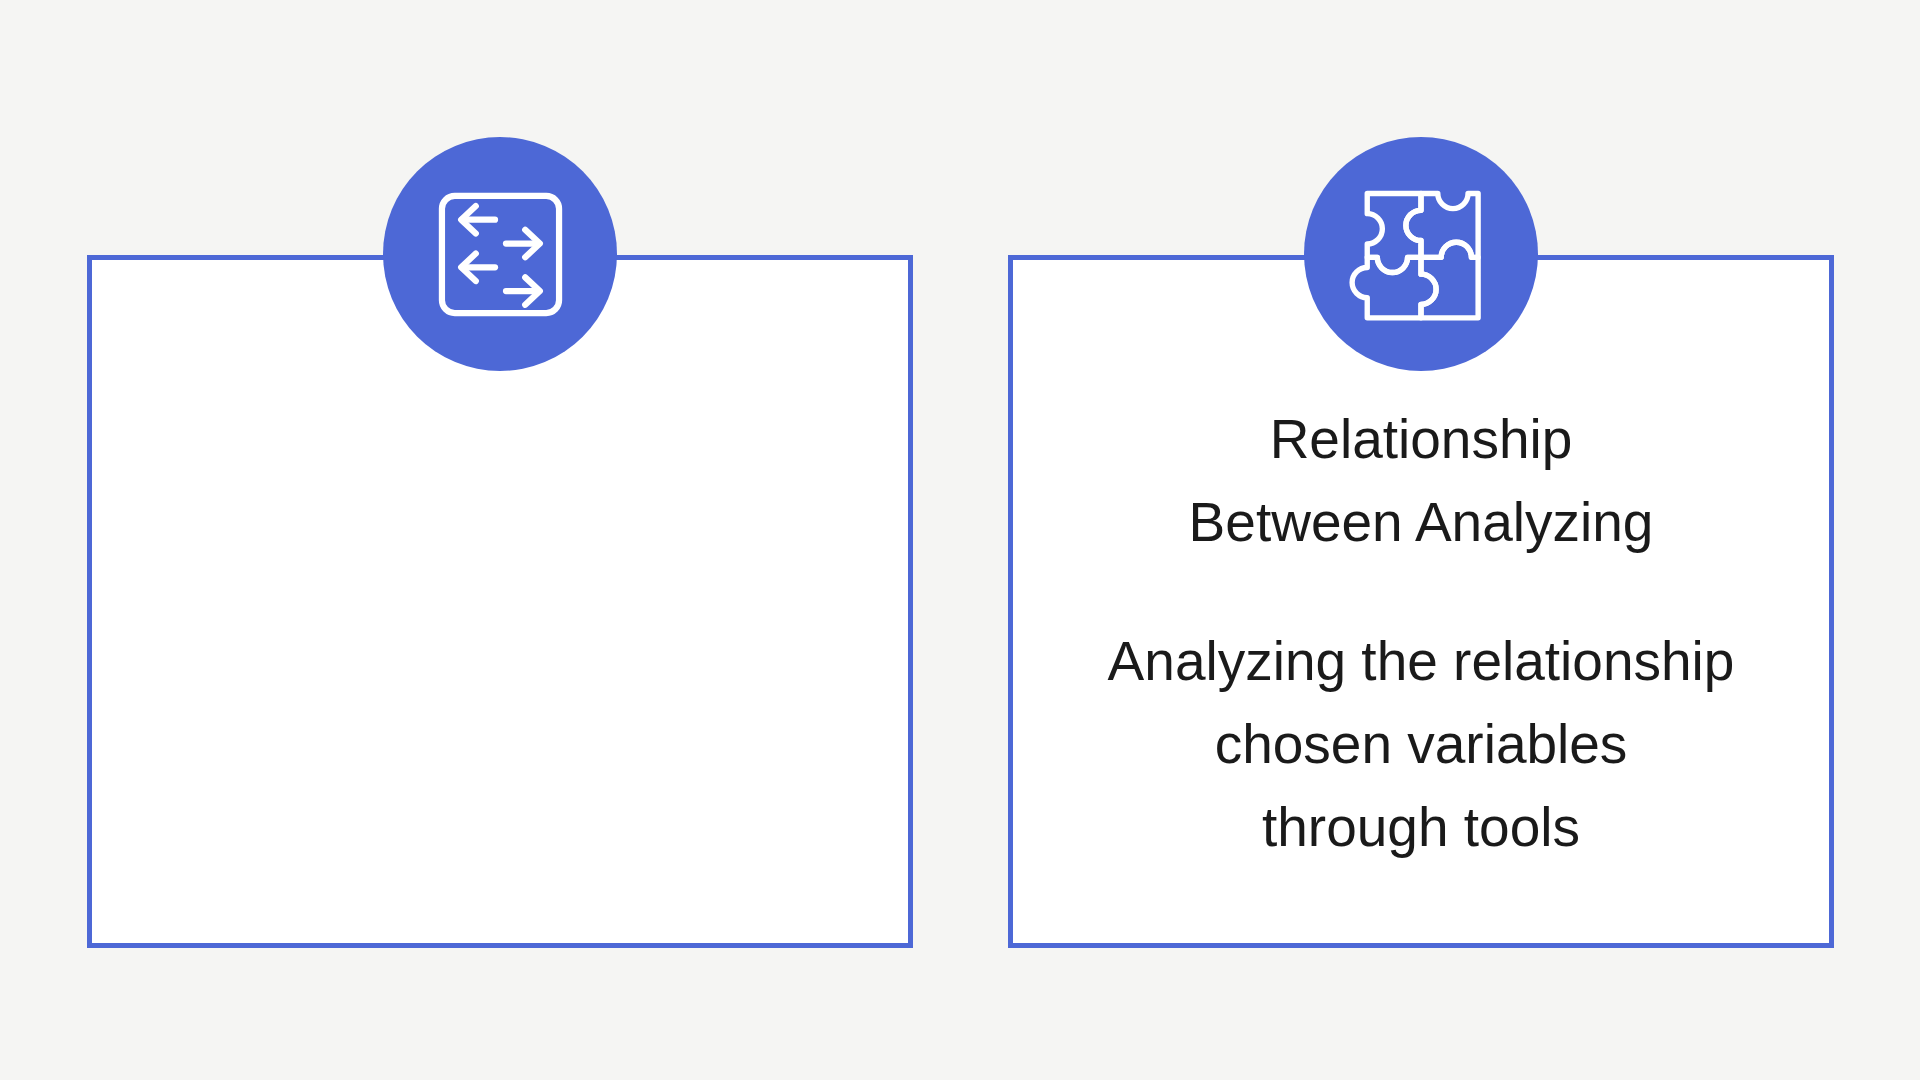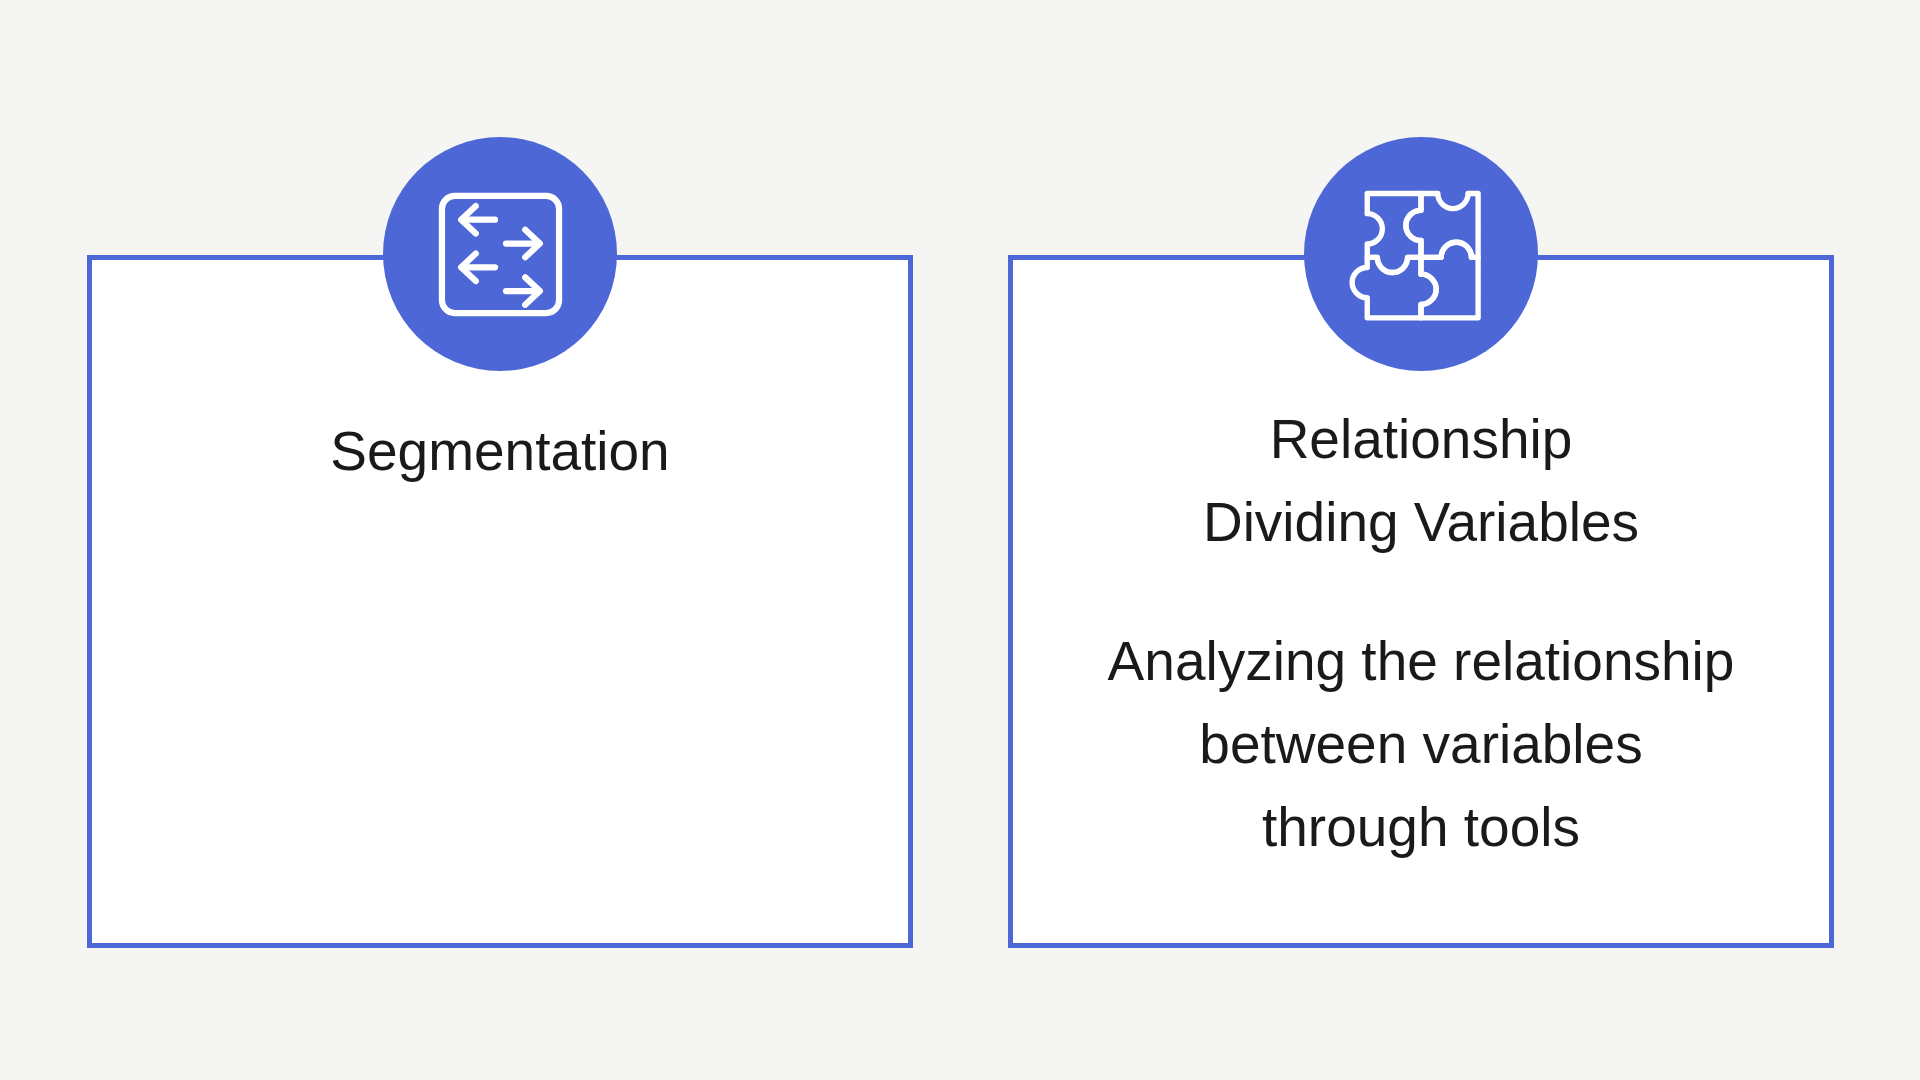--- a/index.html
+++ b/index.html
@@ -81,36 +81,35 @@
         <path d="M 53 44 H 71"></path>
         <path d="M 63.5 36.5 L 71.5 44 L 63.5 51.5"></path>
 
         <path d="M 47 57 H 29"></path>
         <path d="M 36.5 49.5 L 28.5 57 L 36.5 64.5"></path>
 
         <path d="M 53 70 H 71"></path>
         <path d="M 63.5 62.5 L 71.5 70 L 63.5 77.5"></path>
       </svg>
     </div>
-    <h2 class="card-title">Segmentation</h2>
   </section>
 
   <section class="card card--right">
     <div class="icon-badge">
       <svg width="168" height="168" viewBox="0 0 100 100" stroke-width="3.2" aria-hidden="true">
 
         <path d="M 18 14 H 50 V 24 A 9 9 0 0 0 50 42 V 52 H 42 A 9 9 0 0 1 24 52 H 18 V 44 A 9 9 0 0 0 18 26 V 14 Z"></path>
 
         <path d="M 50 14 H 60 A 9 9 0 0 0 78 14 H 84 V 52 H 80 A 9 9 0 0 0 62 52 H 50 V 42 A 9 9 0 0 1 50 24 V 14 Z"></path>
 
         <path d="M 18 52 H 24 A 9 9 0 0 0 42 52 H 50 V 62 A 9 9 0 0 1 50 80 V 88 H 18 V 76 A 9 9 0 0 1 18 58 Z"></path>
 
         <path d="M 50 52 H 62 A 9 9 0 0 1 80 52 H 84 V 88 H 50 V 80 A 9 9 0 0 0 50 62 Z"></path>
       </svg>
     </div>
     <h2 class="card-title">Relationship
-Dividing Variables</h2>
+Between Analyzing</h2>
     <p class="card-desc">Analyzing the relationship
-between variables
+chosen variables
 through tools</p>
   </section>
 
 </div>
 
 </body></html>

